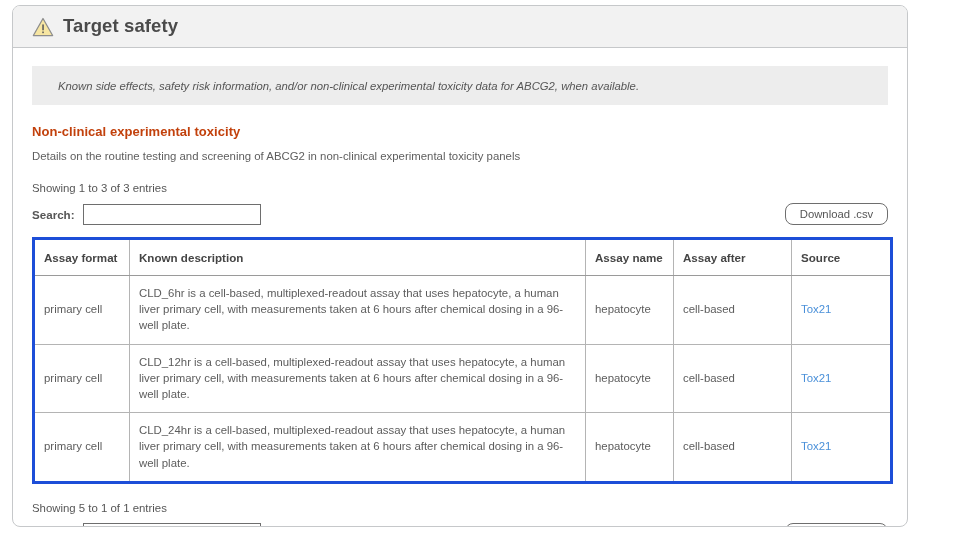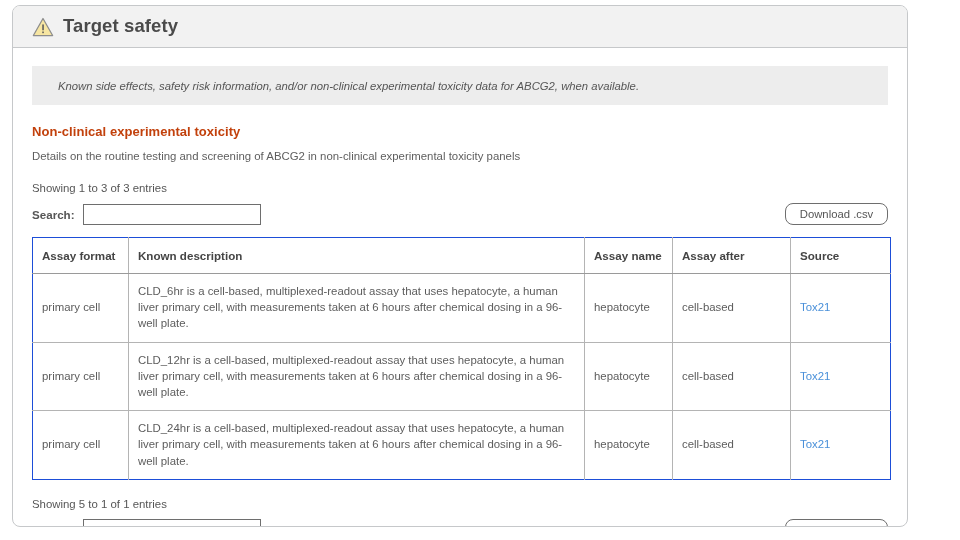--- a/index.html
+++ b/index.html
@@ -151,21 +151,21 @@
     padding: 0;
     line-height: 20px;
   }
 
   
   table.dt {
     margin-top: 11px;
     width: 100%;
     border-collapse: collapse;
     table-layout: fixed;
-    border: 1px solid #1d4ed8;
+    border: 3px solid #1d4ed8;
   }
   table.dt th {
     border: 1px solid #b4b4b4;
     border-top: none;
     font-size: 11.6px;
     font-weight: bold;
     color: #454545;
     text-align: left;
     padding: 11px 9px 11px 9px;
     background: #ffffff;

